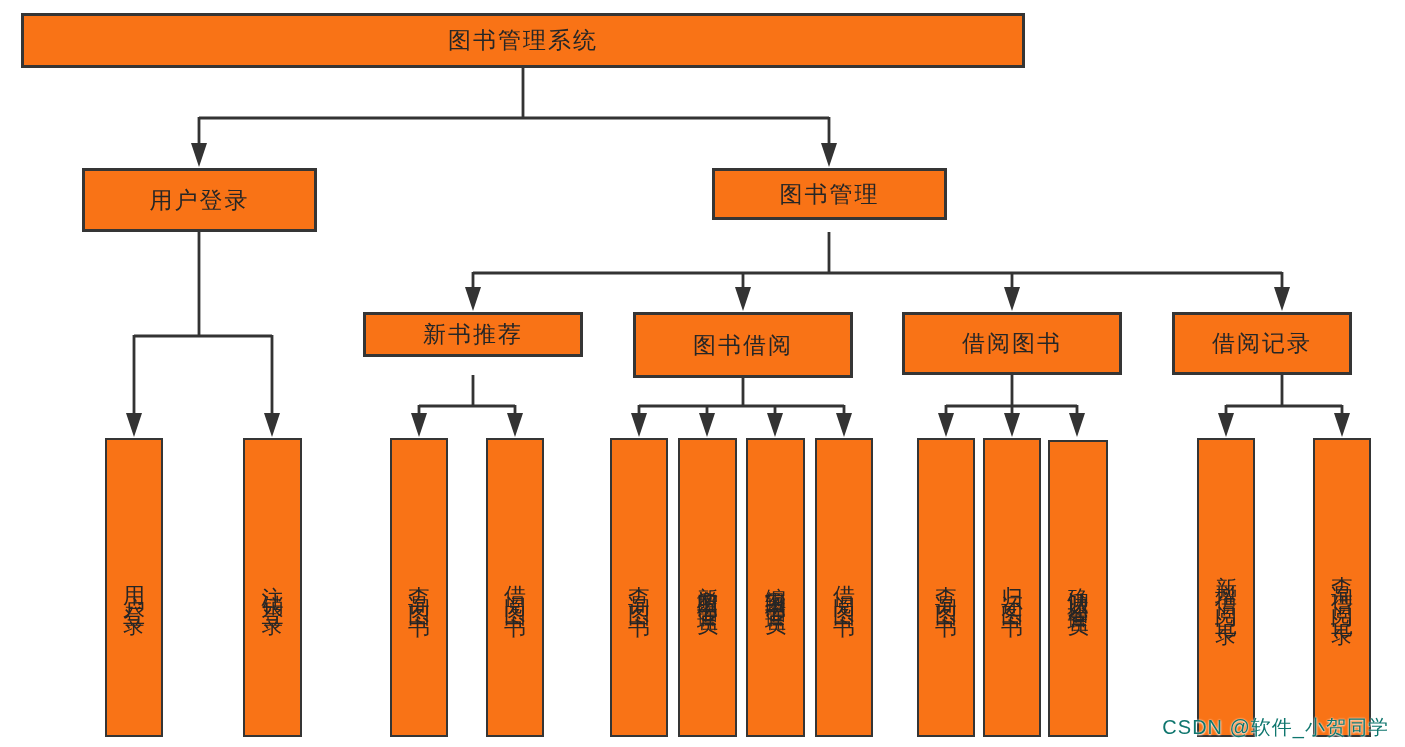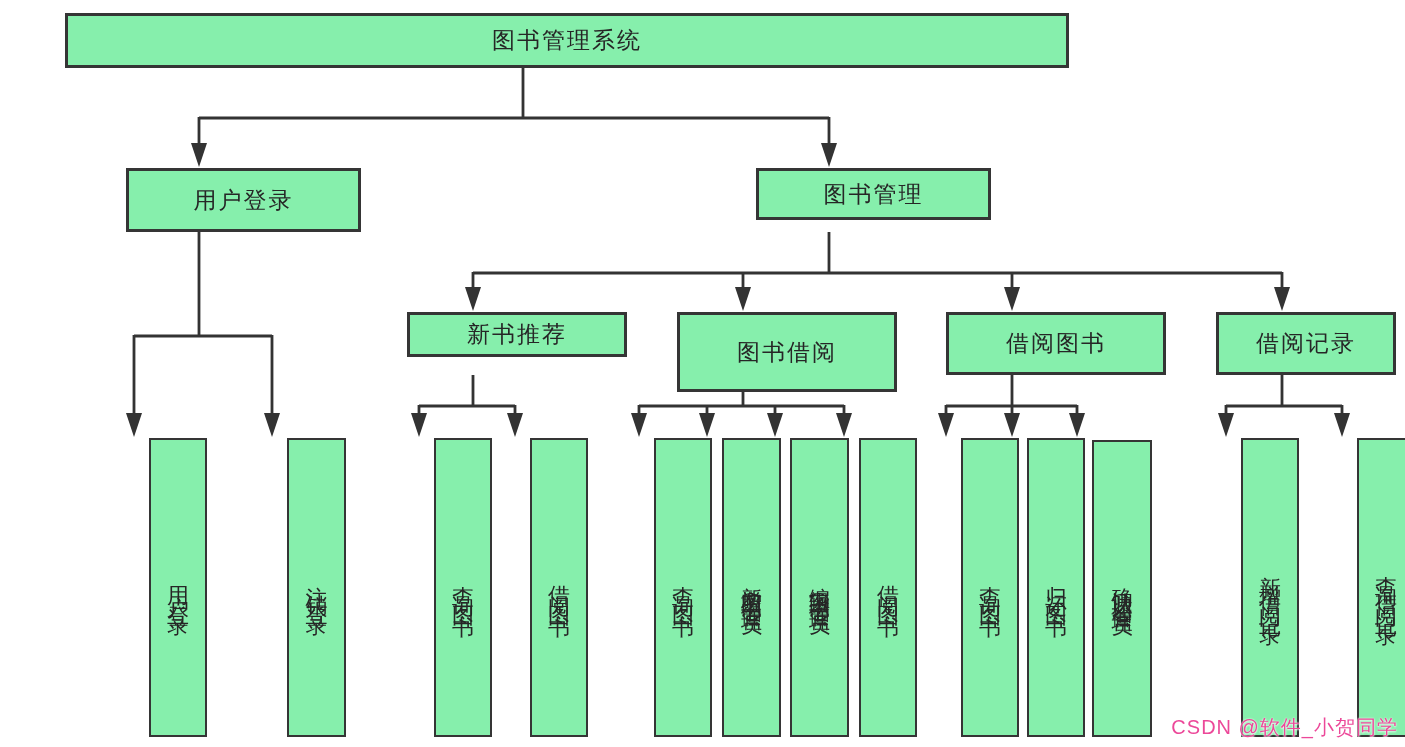--- a/index.html
+++ b/index.html
@@ -2,36 +2,35 @@
 <html lang="zh"><head>
 <meta charset="utf-8">
 <style>
   html,body{margin:0;padding:0;background:#fff;}
   .stage{
     position:relative;width:1405px;height:747px;background:#ffffff;
     font-family:"Liberation Sans","DejaVu Sans",sans-serif;overflow:hidden;
   }
   .connectors{position:absolute;left:0;top:0;width:1405px;height:747px;}
   .box{
-    position:absolute;box-sizing:border-box;background:#86efac;
+    position:absolute;box-sizing:border-box;background:#f97316;
     border:3px solid #353535;color:#262626;
     display:flex;align-items:center;justify-content:center;
     white-space:nowrap;
-    margin-left:44px;
   }
   .h{font-size:23px;letter-spacing:2px;}
   .leaf{
     border-width:2.5px;
     writing-mode:vertical-rl;text-orientation:mixed;
     font-size:22px;letter-spacing:10px;
   }
   .leaf.tight{font-size:21px;letter-spacing:4px;}
   .watermark{
-    position:absolute;right:7px;bottom:6px;
-    font-size:20px;letter-spacing:1px;color:#ec4899;
+    position:absolute;right:16px;bottom:6px;
+    font-size:20px;letter-spacing:1px;color:#0f766e;
     text-shadow:0 0 2px rgba(255,255,255,.95), 0 1px 2px rgba(255,255,255,.9);
     z-index:5;
   }
 </style>
 </head>
 <body>
 
 <div class="stage">
 
   <svg class="connectors" viewBox="0 0 1405 747" xmlns="http://www.w3.org/2000/svg">
@@ -54,21 +53,21 @@
              M1069,413 L1085,413 L1077,437 Z
              M1218,413 L1234,413 L1226,437 Z  M1334,413 L1350,413 L1342,437 Z"></path>
   </svg>
 
   <div class="box h" style="left:21px;top:13px;width:1004px;height:55px;">图书管理系统</div>
 
   <div class="box h" style="left:82px;top:168px;width:235px;height:64px;">用户登录</div>
   <div class="box h" style="left:712px;top:168px;width:235px;height:52px;">图书管理</div>
 
   <div class="box h" style="left:363px;top:312px;width:220px;height:45px;">新书推荐</div>
-  <div class="box h" style="left:633px;top:312px;width:220px;height:80px;">图书借阅</div>
+  <div class="box h" style="left:633px;top:312px;width:220px;height:66px;">图书借阅</div>
   <div class="box h" style="left:902px;top:312px;width:220px;height:63px;">借阅图书</div>
   <div class="box h" style="left:1172px;top:312px;width:180px;height:63px;">借阅记录</div>
 
   <div class="box leaf" style="left:105px;top:438px;width:58px;height:299px;">用户登录</div>
   <div class="box leaf" style="left:243px;top:438px;width:59px;height:299px;">注销登录</div>
 
   <div class="box leaf" style="left:390px;top:438px;width:58px;height:299px;">查询图书</div>
   <div class="box leaf" style="left:486px;top:438px;width:58px;height:299px;">借阅图书</div>
 
   <div class="box leaf" style="left:610px;top:438px;width:58px;height:299px;">查询图书</div>

